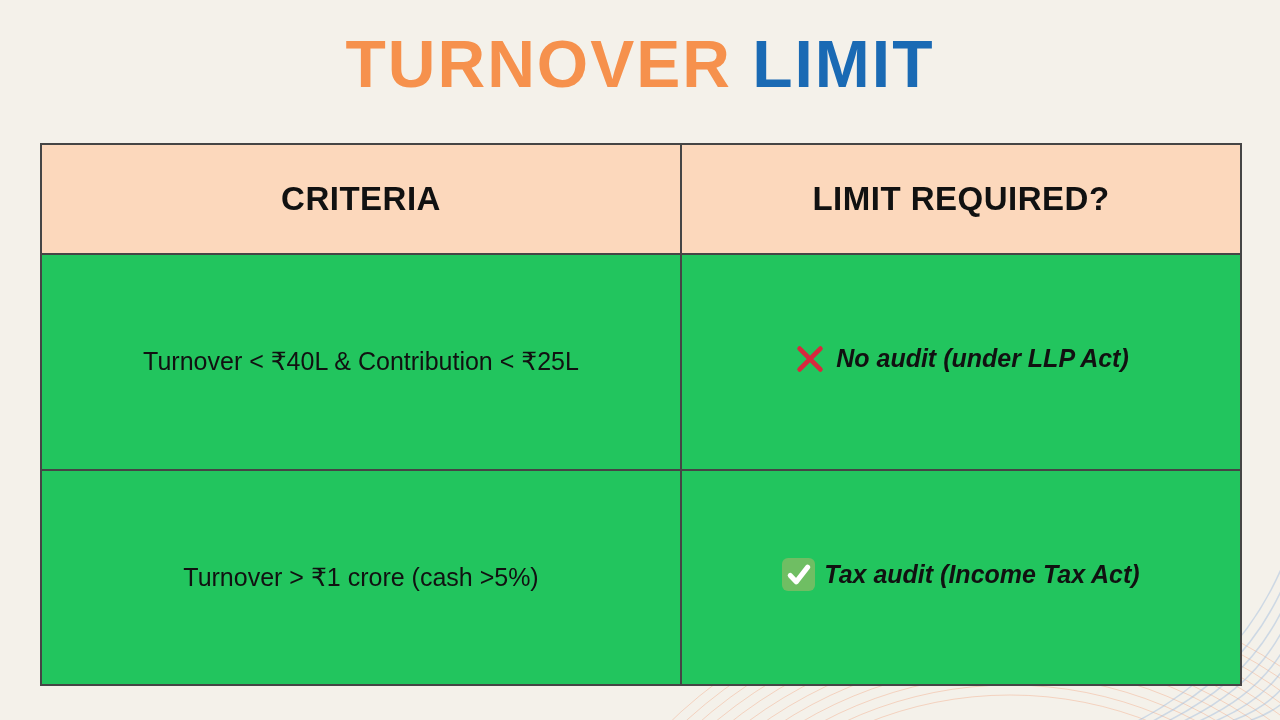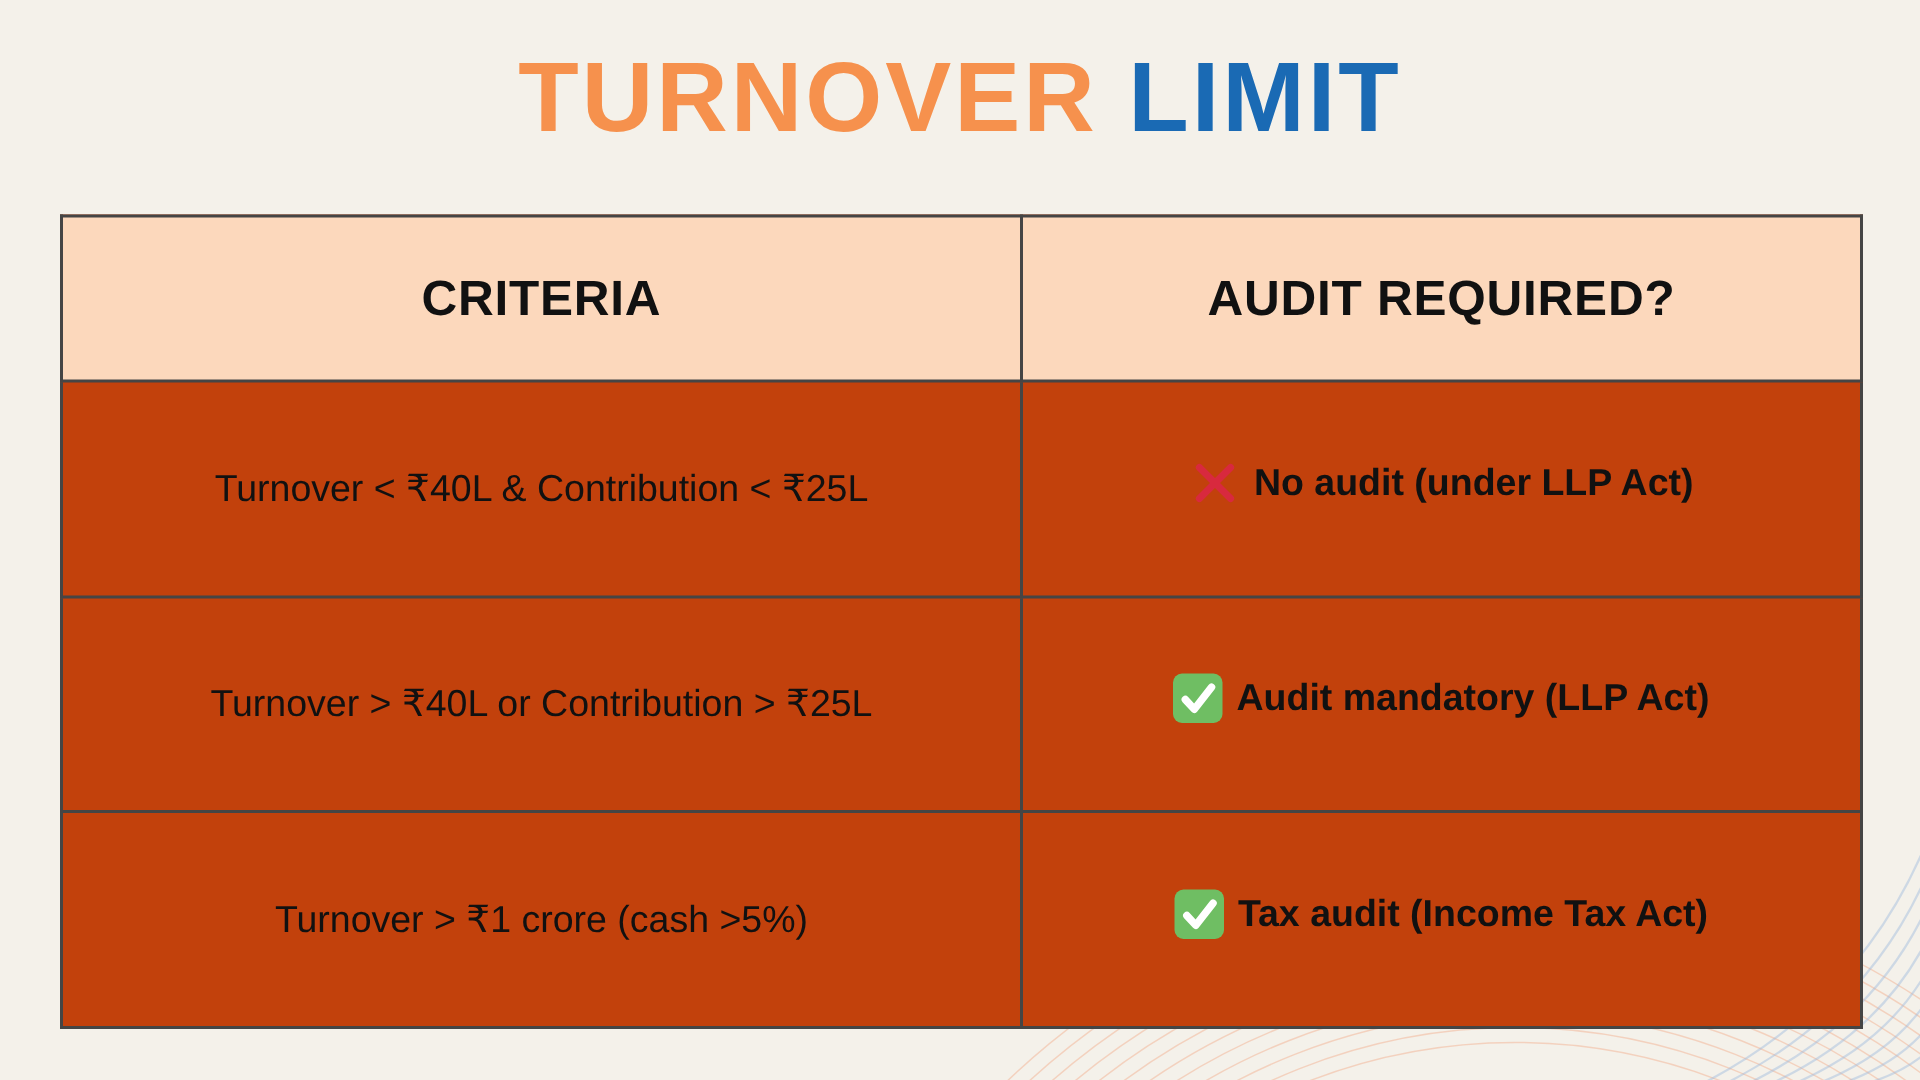--- a/index.html
+++ b/index.html
@@ -40,21 +40,21 @@
   .title .t-blue   { color: #1A6AB4; }
   table.audit-table {
     position: absolute;
     left: 40px;
     top: 143px;
     width: 1200px;
     height: 543px;
     border-collapse: collapse;
     table-layout: fixed;
     z-index: 1;
-    background: #c2410c;
+    background: #22c55e;
   }
   table.audit-table th,
   table.audit-table td {
     border: 2px solid #454545;
     text-align: center;
     vertical-align: middle;
     padding: 0 6px;
     color: #111111;
   }
   col.c1 { width: 640px; }
@@ -73,20 +73,21 @@
   }
   td.audit-cell {
     font-size: 25px;
     font-weight: bold;
   }
   .audit-inner {
     display: inline-flex;
     align-items: center;
     justify-content: center;
     gap: 9px;
+    font-style: italic;
   }
   .icon {
     display: inline-flex;
     align-items: center;
     justify-content: center;
     flex: 0 0 auto;
   }
   .cross-icon svg { display: block; }
   .check-icon {
     width: 33px;
@@ -132,57 +133,41 @@
   <h1 class="title"><span class="t-orange">TURNOVER</span> <span class="t-blue">LIMIT</span></h1>
 
   <table class="audit-table">
     <colgroup>
         <col class="c1">
         <col class="c2">
       </colgroup>
     <thead>
       <tr>
         <th class="header-cell">CRITERIA</th>
-        <th class="header-cell">AUDIT REQUIRED?</th>
+        <th class="header-cell">LIMIT REQUIRED?</th>
       </tr>
     </thead>
     <tbody id="table-body">
     <tr>
       <td class="criteria-cell">
         <span class="cell-text">Turnover &lt; ₹40L &amp; Contribution &lt; ₹25L</span>
       </td>
       <td class="audit-cell">
         <span class="audit-inner">
           <span class="icon cross-icon">
             <svg width="34" height="34" viewBox="0 0 36 36">
               <path d="M7 7 L29 29 M29 7 L7 29" stroke="#D8293E" stroke-width="5" stroke-linecap="round" fill="none"></path>
             </svg>
           </span>
 
           <span class="cell-text">No audit (under LLP Act)</span>
         </span>
       </td>
     </tr>
 
-    <tr>
-      <td class="criteria-cell">
-        <span class="cell-text">Turnover &gt; ₹40L or Contribution &gt; ₹25L</span>
-      </td>
-      <td class="audit-cell">
-        <span class="audit-inner">
-
-          <span class="icon check-icon">
-            <svg width="33" height="33" viewBox="0 0 36 36">
-              <path d="M9 19 L15.5 26 L28 10" stroke="#FFFFFF" stroke-width="5.5" stroke-linecap="round" stroke-linejoin="round" fill="none"></path>
-            </svg>
-          </span>
-          <span class="cell-text">Audit mandatory (LLP Act)</span>
-        </span>
-      </td>
-    </tr>
 
 
     <tr>
       <td class="criteria-cell">
         <span class="cell-text">Turnover &gt; ₹1 crore (cash &gt;5%)</span>
       </td>
       <td class="audit-cell">
         <span class="audit-inner">
 
           <span class="icon check-icon">

